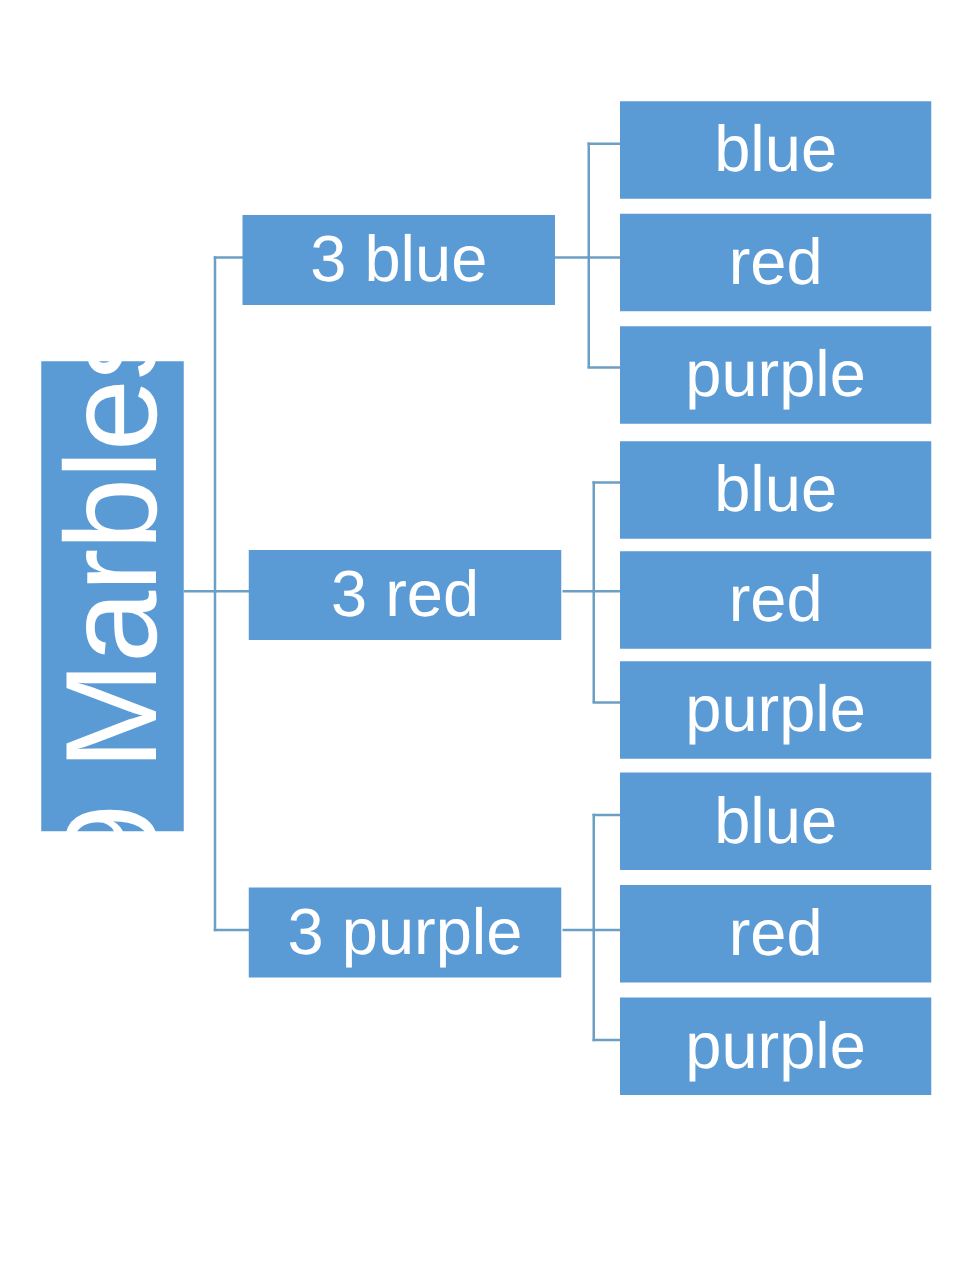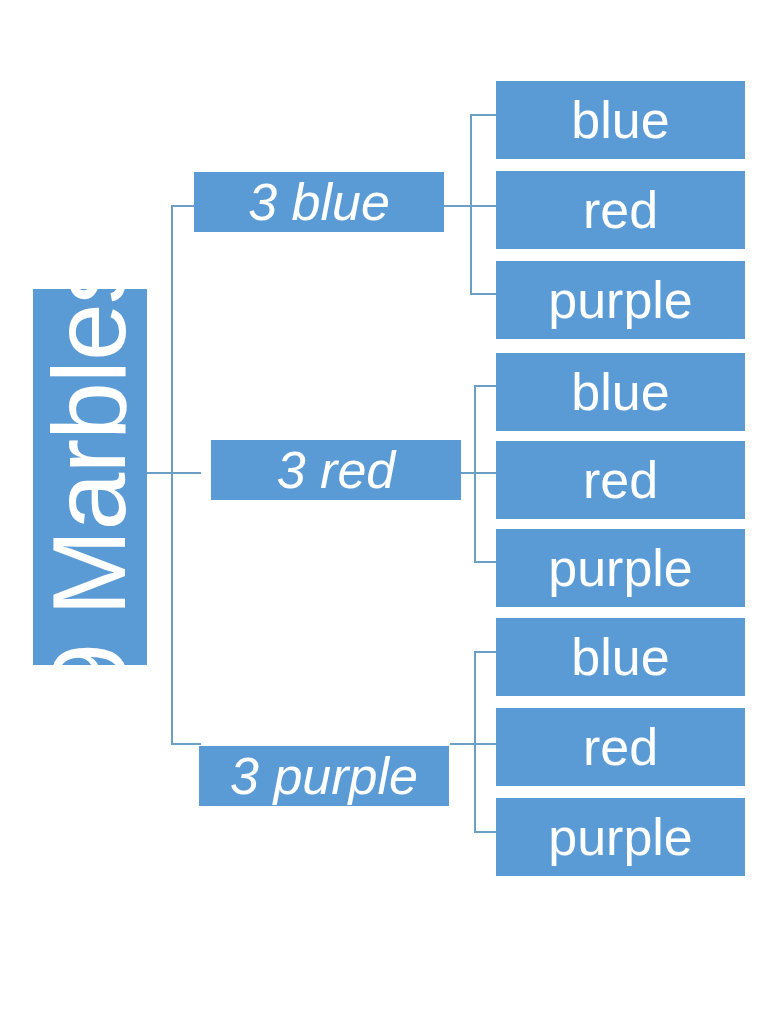--- a/index.html
+++ b/index.html
@@ -52,27 +52,26 @@
     transform-origin: center center;
     font-size: 104px;
     letter-spacing: -1px;
     white-space: nowrap;
     text-align: center;
   }
 
   
   .branch-node {
     width: 250px;
-    height: 60px;
+    height: 72px;
     font-size: 52px;
-    font-style: italic;
   }
   #node-b1 { left: 194px; top: 172px; }
-  #node-b2 { left: 211px; top: 440px; }
-  #node-b3 { left: 199px; top: 710px; margin-top: 36px; }
+  #node-b2 { left: 199px; top: 440px; }
+  #node-b3 { left: 199px; top: 710px; }
 
   
   #node-b3 .node-text {
     position: absolute;
     left: 50%;
     top: 50%;
     transform: translate(-50%, -50%);
     width: 250px;
     white-space: normal;
     text-align: center;

